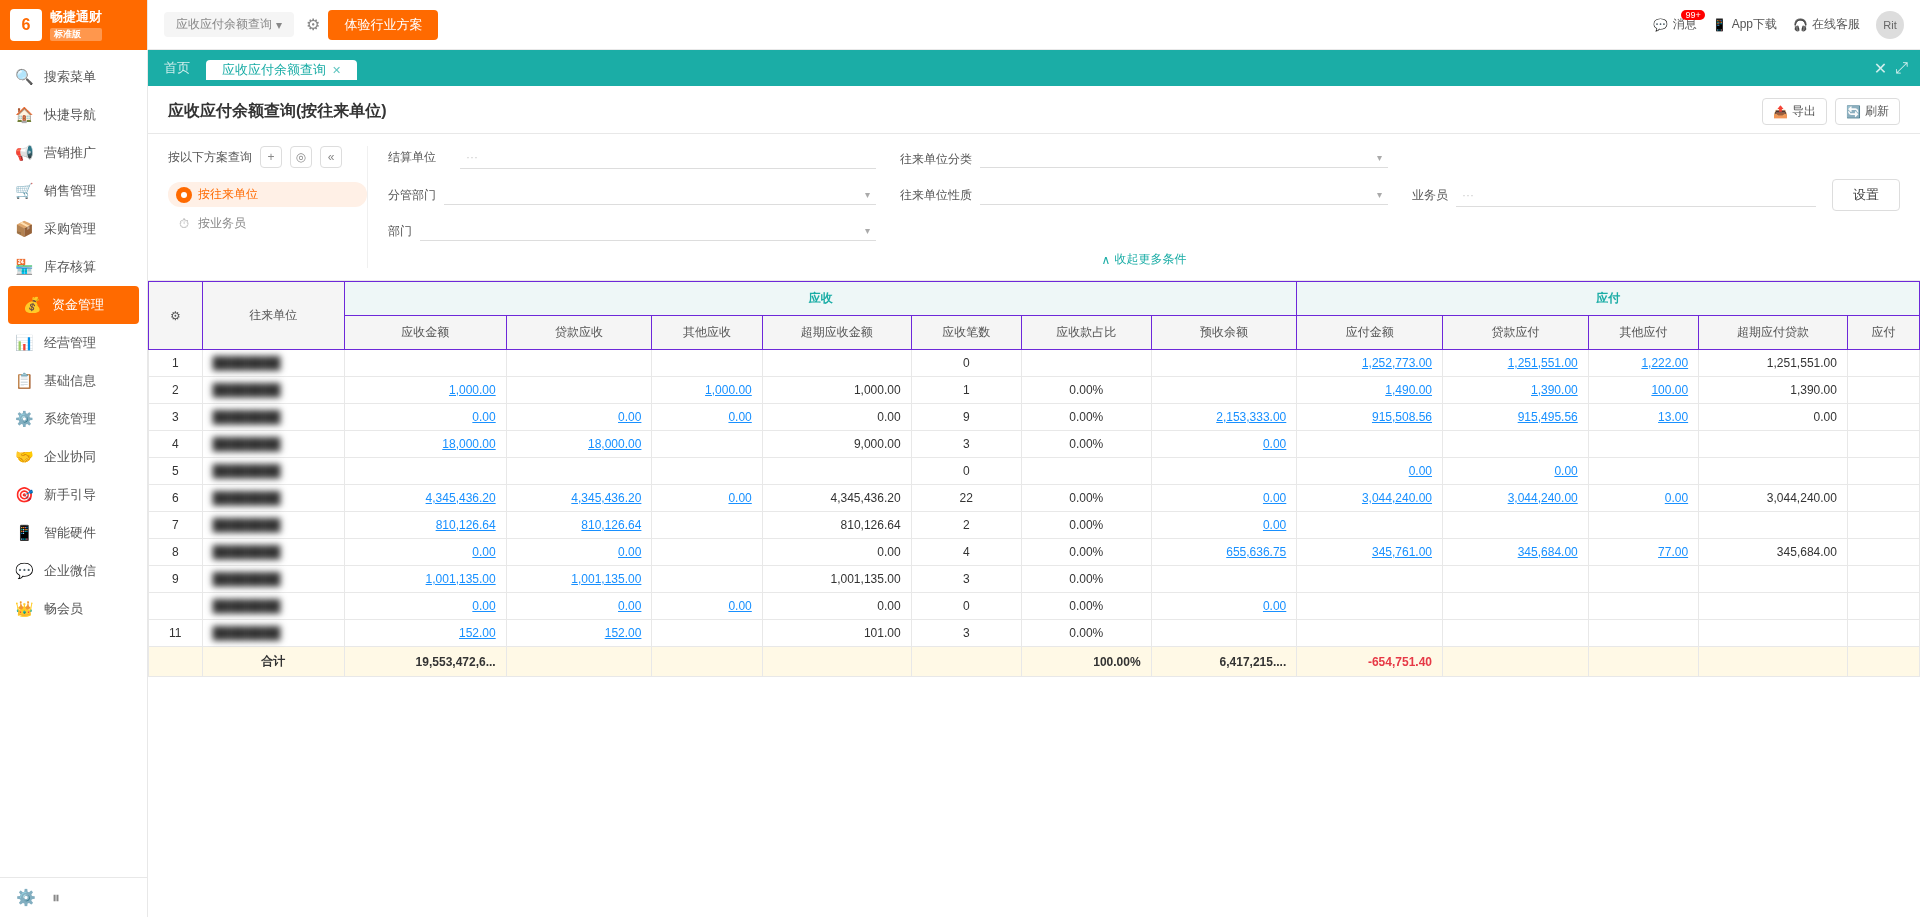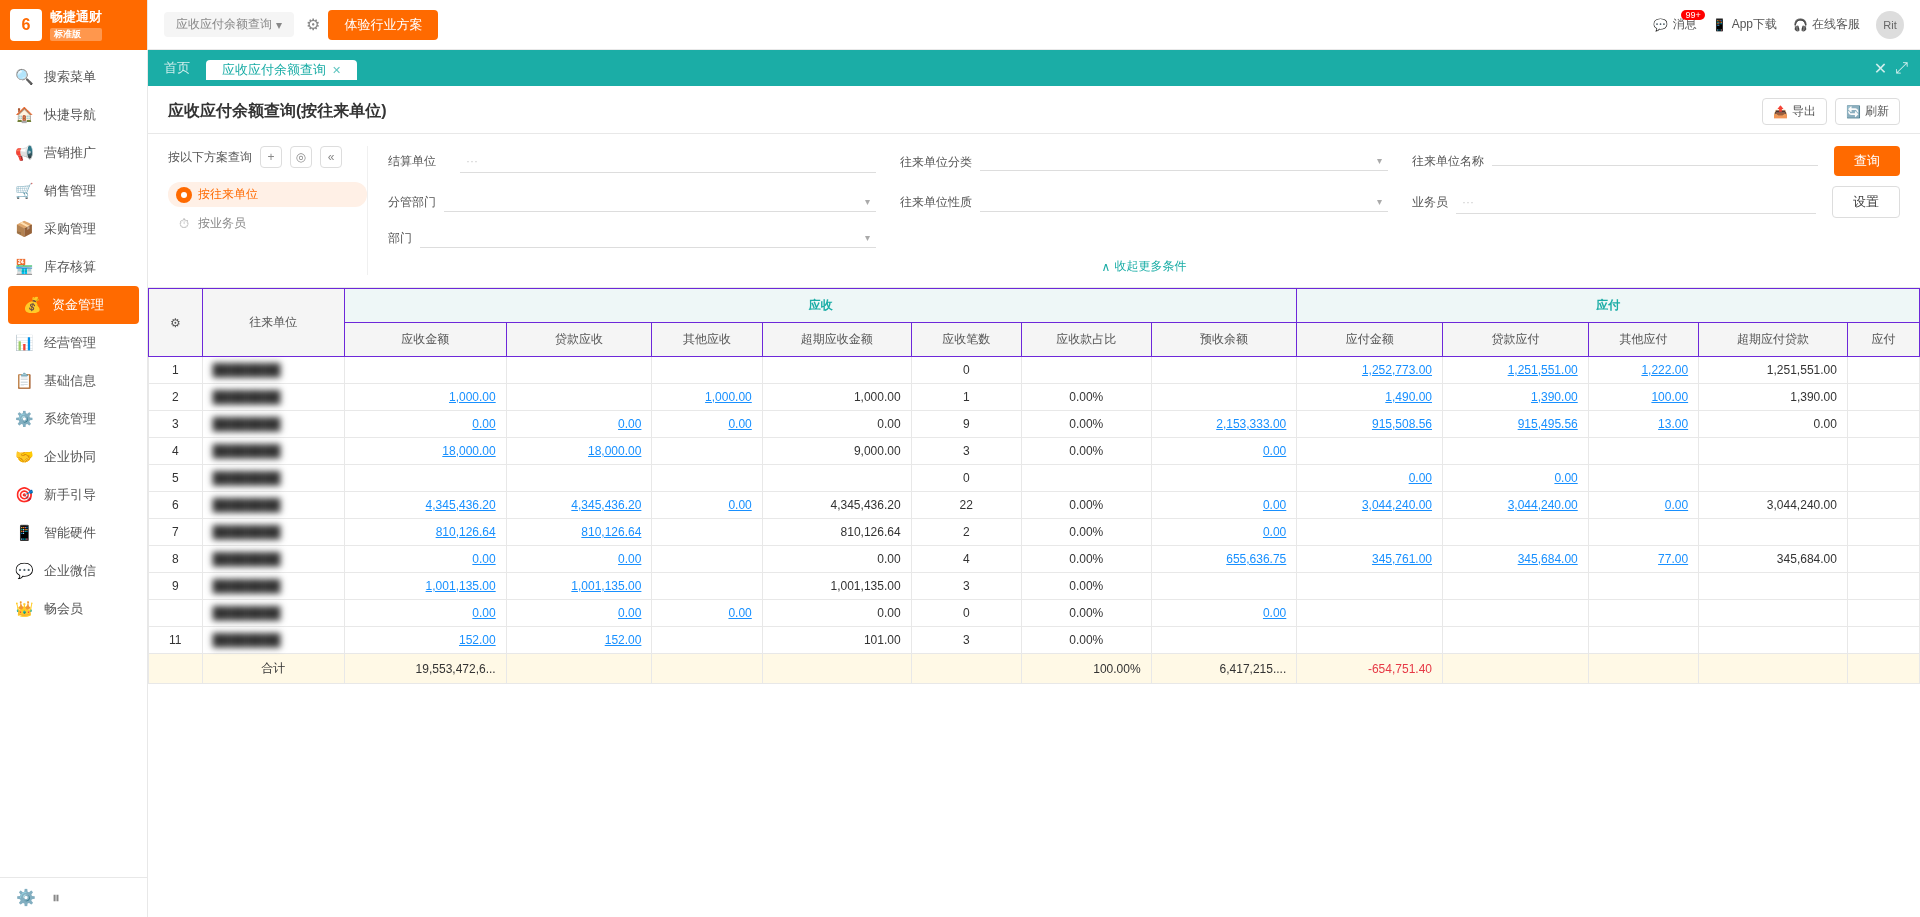--- a/index.html
+++ b/index.html
@@ -103,21 +103,21 @@
       position: sticky; top: 0; z-index: 10;
     }
     .data-table th.group-header { background: #eef7f7; color: #1BADA6; font-weight: bold; }
     .data-table td {
       border: 1px solid #e8e8e8; padding: 6px 10px; text-align: right;
       white-space: nowrap; color: #333;
     }
     .data-table td.td-left { text-align: left; }
     .data-table td.td-center { text-align: center; }
     .data-table td a { color: #1890ff; text-decoration: underline; cursor: pointer; }
-    .data-table tr.total-row td { background: #fff9e6; font-weight: normal; }
+    .data-table tr.total-row td { background: #fff9e6; font-weight: bold; }
     .settings-icon-cell { text-align: center !important; }
 
     
     .row-num { color: #999; text-align: center !important; }
     .blurred { filter: blur(3px); user-select: none; }
 
     .mode-selector { display: flex; flex-direction: column; gap: 4px; padding: 4px 0; }
     .mode-item-active { display: flex; align-items: center; gap: 6px; padding: 4px 8px; background: #fff0e6; border-radius: 12px; color: #ff6a00; cursor: pointer; font-size: 12px; }
     .mode-item { display: flex; align-items: center; gap: 6px; padding: 4px 8px; color: #888; cursor: pointer; font-size: 12px; }
     .mode-dot { width: 16px; height: 16px; border-radius: 50%; display: flex; align-items: center; justify-content: center; }
@@ -316,26 +316,20 @@
             </div>
 
             <div style="display:flex; align-items:flex-end; gap:8px;">
               <span style="color:#555;font-size:12px;white-space:nowrap;">往来单位分类</span>
               <div style="flex:1; border-bottom:1px solid #ddd; padding:4px 6px; display:flex; justify-content:space-between;">
                 <span></span>
                   <span style="color:#aaa;font-size:10px;">▾</span>
               </div>
             </div>
 
-            <div style="display:flex; align-items:center; gap:8px;">
-              <span style="color:#555;font-size:12px;white-space:nowrap;">往来单位名称</span>
-              <div style="flex:1; border-bottom:1px solid #ddd; padding:4px 6px;"></div>
-
-              <button class="btn-query" style="margin-left:8px;">查询</button>
-            </div>
           </div>
 
           <div style="display:grid; grid-template-columns:1fr 1fr 1fr; gap:12px 24px; margin-bottom:10px; align-items:center;">
             <div style="display:flex; align-items:center; gap:8px;text-align:center;">
               <span style="color:#555;font-size:12px;white-space:nowrap;">分管部门</span>
               <div style="flex:1; border-bottom:1px solid #ddd; padding:4px 6px; display:flex; justify-content:space-between;">
                 <span></span>
                   <span style="color:#aaa;font-size:10px;">▾</span>
               </div>
             </div>

